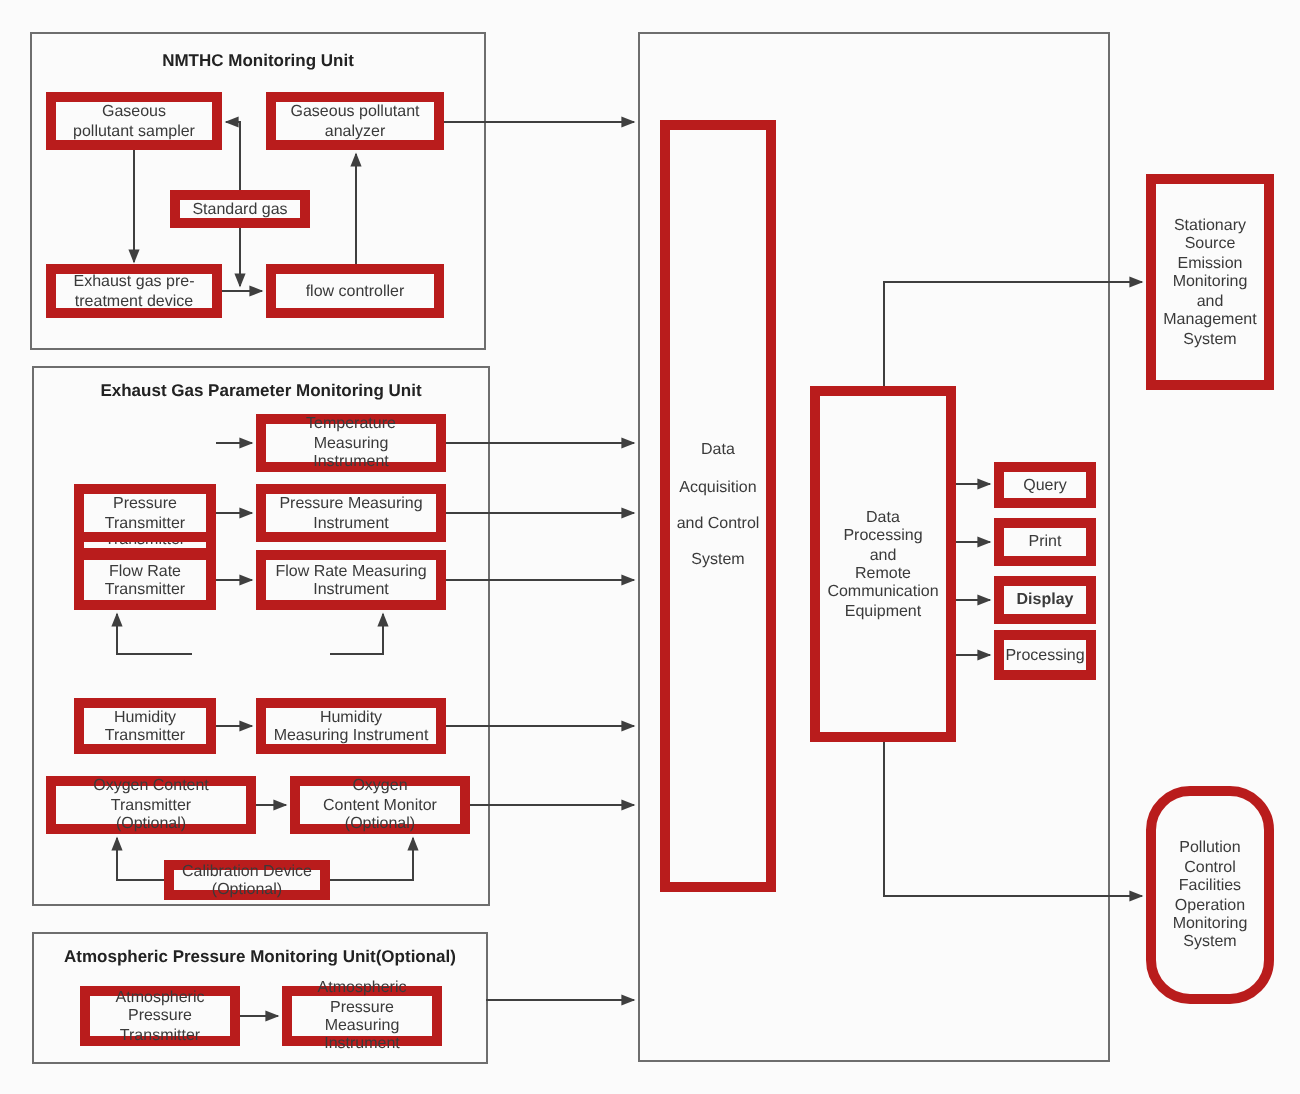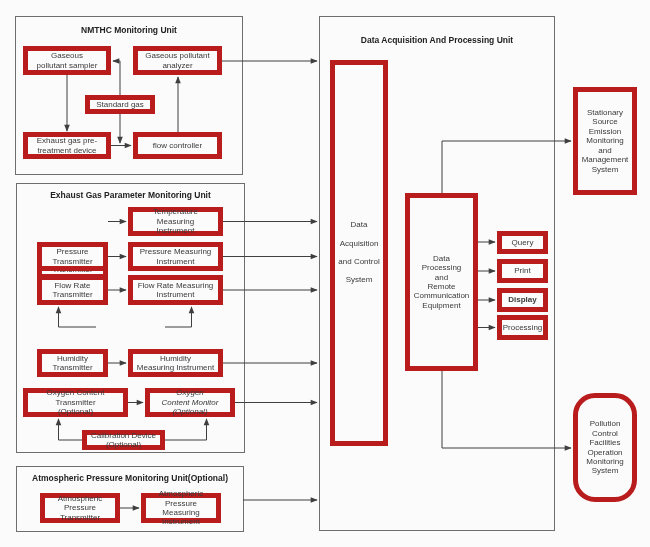--- a/index.html
+++ b/index.html
@@ -23,21 +23,20 @@
 <div id="canvas">
 
   <div class="unit" style="left:15px;top:16px;width:228px;height:159px;"></div>
   <div class="unit" style="left:16px;top:183px;width:229px;height:270px;"></div>
   <div class="unit" style="left:16px;top:466px;width:228px;height:66px;"></div>
   <div class="unit" style="left:319px;top:16px;width:236px;height:515px;"></div>
 
   <div class="unit-title" style="left:15px;top:25px;width:228px;">NMTHC Monitoring Unit</div>
   <div class="unit-title" style="left:16px;top:190px;width:229px;">Exhaust Gas Parameter Monitoring Unit</div>
   <div class="unit-title" style="left:16px;top:473px;width:228px;">Atmospheric Pressure Monitoring Unit(Optional)</div>
-  <div class="unit-title" style="left:319px;top:35px;width:236px;">Data Acquisition And Processing Unit</div>
 
   <svg class="wires" width="650" height="547" viewBox="0 0 650 547">
     <defs>
       <marker id="ah" viewBox="0 0 10 10" refX="9" refY="5" markerWidth="8" markerHeight="7" orient="auto">
         <path d="M0,1 L10,5 L0,9 Z" fill="#3f3f3f"></path>
       </marker>
     </defs>
     <g fill="none" stroke="#3f3f3f" stroke-width="1">
 
       <path d="M67,75 V131" marker-end="url(#ah)"></path>
@@ -95,21 +94,21 @@
   <div class="box" style="left:37px;top:275px;width:71px;height:30px;">Flow Rate
 Transmitter</div>
   <div class="box" style="left:128px;top:275px;width:95px;height:30px;">Flow Rate Measuring
 Instrument</div>
   <div class="box" style="left:37px;top:349px;width:71px;height:28px;">Humidity
 Transmitter</div>
   <div class="box" style="left:128px;top:349px;width:95px;height:28px;">Humidity
 Measuring Instrument</div>
   <div class="box" style="left:23px;top:388px;width:105px;height:29px;">Oxygen Content Transmitter
 (Optional)</div>
-  <div class="box" style="left:145px;top:388px;width:90px;height:29px;font-style:italic;">Oxygen
+  <div class="box" style="left:145px;top:388px;width:90px;height:29px;">Oxygen
 Content Monitor
 (Optional)</div>
   <div class="box" style="left:82px;top:430px;width:83px;height:20px;">Calibration Device
 (Optional)</div>
 
   <div class="box" style="left:40px;top:493px;width:80px;height:30px;">Atmospheric
 Pressure
 Transmitter</div>
   <div class="box" style="left:141px;top:493px;width:80px;height:30px;">Atmospheric
 Pressure Measuring

